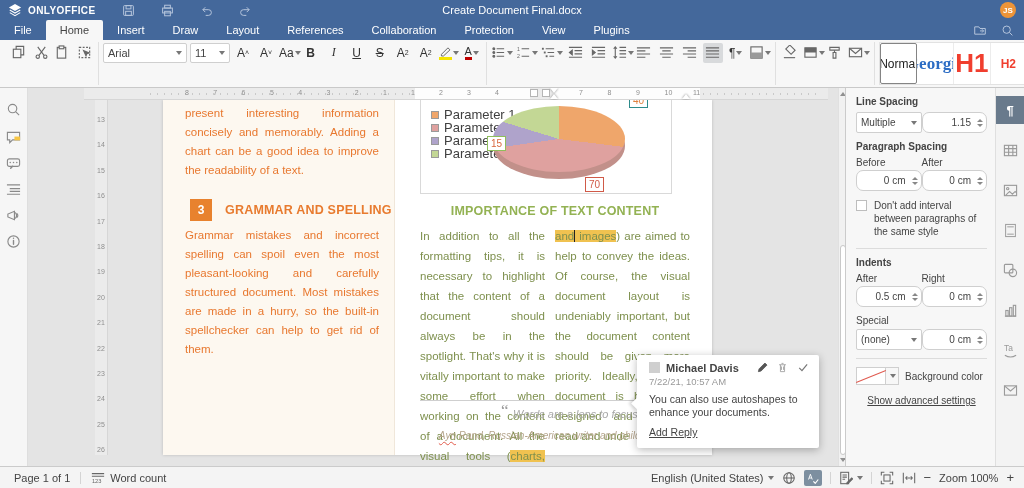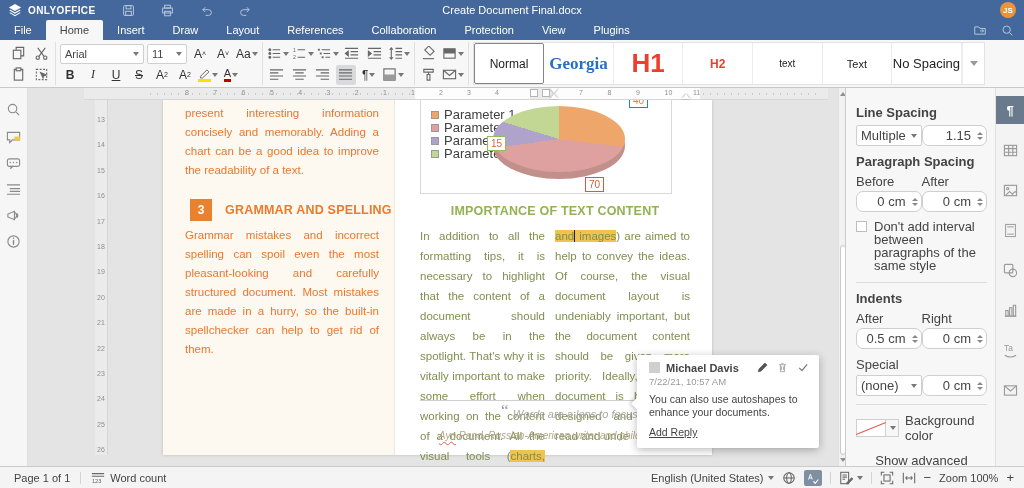--- a/index.html
+++ b/index.html
@@ -16,21 +16,21 @@
   .avatar { position:absolute; right:8px; top:2px; width:16px; height:16px; border-radius:50%; background:#ed9438; color:#fff; font-size:8px; font-weight:bold; display:flex; align-items:center; justify-content:center; }
 
   
   .tabbar { position:absolute; left:0; top:20px; width:1024px; height:20px; background:#44689b; display:flex; align-items:stretch; }
   .tab { color:#fff; font-size:11px; padding:0 14px; display:flex; align-items:center; cursor:pointer; }
   .tab.active { background:#f7f7f7; color:#444; border-radius:2px 2px 0 0; }
   .tabbar-right { position:absolute; right:10px; top:0; height:20px; display:flex; gap:14px; align-items:center; }
 
   
   .toolbar { position:absolute; left:0; top:40px; width:1024px; height:48px; background:#f7f7f7; border-bottom:1px solid #c9c9c9; display:flex; align-items:stretch; padding:2px 4px; }
-  .tgroup { display:flex; flex-direction:column; justify-content:flex-end; padding:0 4px; border-right:1px solid #e0e0e0; }
+  .tgroup { display:flex; flex-direction:row; justify-content:space-between; padding:0 4px; border-right:1px solid #e0e0e0; }
   .trow { display:flex; align-items:center; gap:3px; height:21px; }
   .tbtn { display:flex; align-items:center; justify-content:center; min-width:20px; height:20px; border-radius:2px; cursor:pointer; color:#333; font-size:12px; }
   .tbtn.active { background:#d8dadc; }
   .car { width:0; height:0; border-left:3px solid transparent; border-right:3px solid transparent; border-top:4px solid #777; margin-left:1px; }
   .combo { background:#fff; border:1px solid #cfcfcf; border-radius:2px; height:20px; display:flex; align-items:center; font-size:11px; color:#444; padding:0 4px; justify-content:space-between; cursor:pointer; }
   .bld { font-weight:bold; } .itl { font-style:italic; } .unl { text-decoration:underline; } .stk { text-decoration:line-through; }
   .hl-pen { border-bottom:3px solid #f5e400; line-height:11px; }
   .fc { border-bottom:3px solid #c00000; line-height:11px; }
   .gallery { display:flex; align-items:stretch; width:512px; background:#fff; border:1px solid #e2e2e2; margin-left:4px; }
   .gitem { flex:1; display:flex; align-items:center; justify-content:center; border-right:1px solid #ececec; cursor:pointer; color:#222; font-size:12px; overflow:hidden; white-space:nowrap; }
@@ -93,21 +93,21 @@
   .p-head { display:flex; align-items:flex-start; }
   .p-ava { width:11px; height:11px; background:#cfcfcf; margin-right:6px; }
   .p-name { font-size:11px; font-weight:bold; color:#444; flex:1; }
   .p-icos { display:flex; gap:9px; }
   .p-date { font-size:9.5px; color:#999; margin:2px 0 6px 0; }
   .p-body { font-size:10.5px; color:#444; line-height:13px; }
   .p-reply { font-size:10.5px; color:#444; text-decoration:underline; margin-top:7px; display:inline-block; cursor:pointer; }
 
   
   .rpanel { position:absolute; left:845px; top:88px; width:179px; height:378px; background:#f7f7f7; border-left:1px solid #cbcbcb; }
-  .rcontent { position:absolute; left:0; top:0; right:29px; bottom:0; padding:8px 8px 0 10px; font-size:13px; color:#444;margin-top:9px; }
+  .rcontent { position:absolute; left:0; top:0; right:29px; bottom:0; padding:8px 8px 0 10px; font-size:10px; color:#444; }
   .rlabel-b { font-weight:bold; margin-bottom:5px; }
   .rrow { display:flex; justify-content:space-between; margin-bottom:8px; }
   .rsel { background:#fff; border:1px solid #cfcfcf; border-radius:2px; height:21px; width:66px; display:flex; align-items:center; justify-content:space-between; padding:0 4px; cursor:pointer; }
   .rspin { background:#fff; border:1px solid #cfcfcf; border-radius:7px; height:21px; width:66px; display:flex; align-items:center; cursor:text; }
   .rspin .val { flex:1; text-align:right; padding-right:3px; }
   .spin-ar { width:12px; height:100%; display:flex; flex-direction:column; align-items:center; justify-content:center; gap:2px; cursor:pointer; }
   .sup { width:0; height:0; border-left:3px solid transparent; border-right:3px solid transparent; border-bottom:3px solid #888; }
   .sdn { width:0; height:0; border-left:3px solid transparent; border-right:3px solid transparent; border-top:3px solid #888; }
   .rminil { margin-bottom:3px; }
   .chkrow { display:flex; gap:7px; margin:4px 0 10px 0; }

